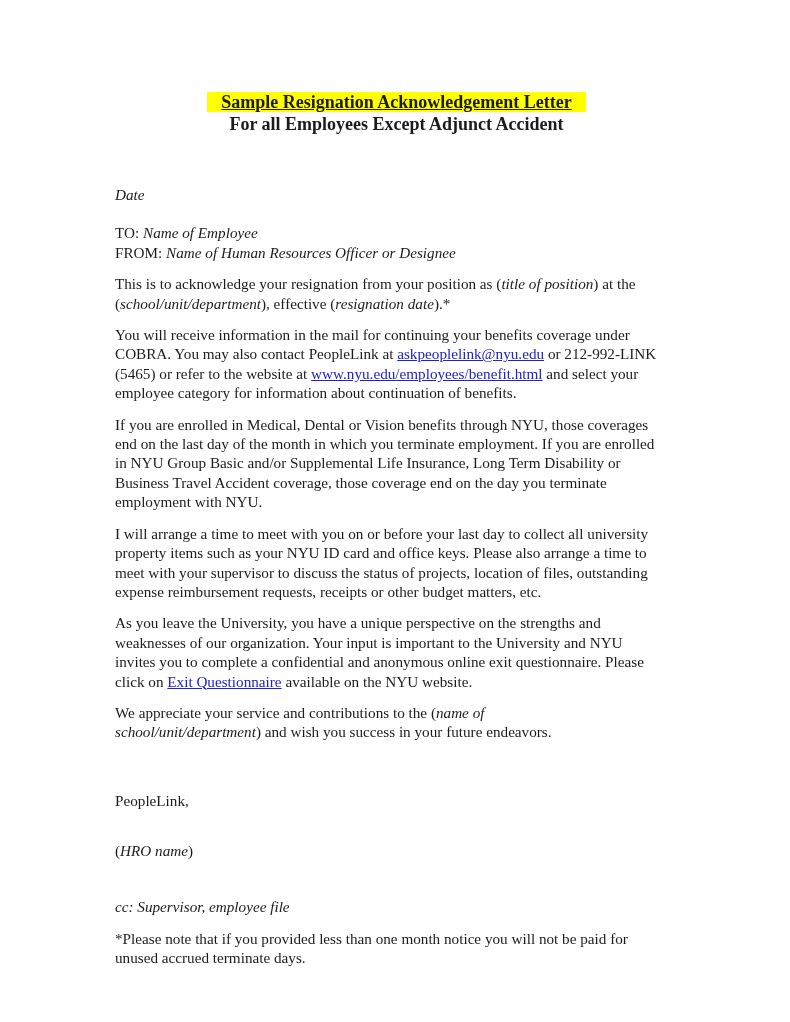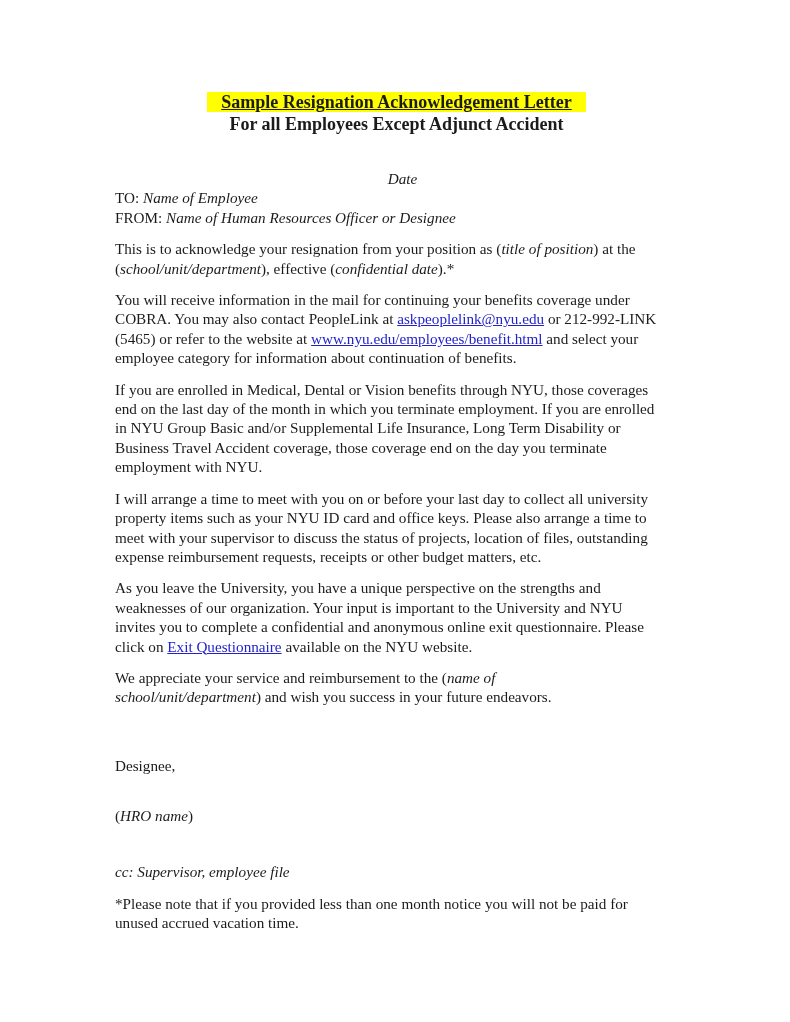--- a/index.html
+++ b/index.html
@@ -39,46 +39,46 @@
     font-size:15.2px;
     line-height:19.4px;
     width:575px;
   }
   .it{font-style:italic;}
   a.link{
     color:var(--link);
     text-decoration:underline;
     cursor:pointer;
   }
-  .m-date{margin-top:34px;text-align:center;}
-  .m-tofrom{}
+  .m-date{margin-top:50px;}
+  .m-tofrom{margin-top:19px;}
   .m-para{margin-top:12px;}
   .m-sincerely{margin-top:49px;}
   .m-hro{margin-top:31px;}
   .m-cc{margin-top:36px;}
   .m-note{margin-top:13px;}
 </style>
 </head>
 <body>
 
 <div class="page">
   <div class="content">
 
     <div class="title">
       <div><span class="hl">Sample Resignation Acknowledgement Letter</span></div>
       <div>For all Employees Except Adjunct Accident</div>
     </div>
 
     <p class="body-block m-date"><span class="it">Date</span></p>
     <p class="body-block m-tofrom"><span>TO: </span><span class="it">Name of Employee</span><br><span>FROM: </span><span class="it">Name of Human Resources Officer or Designee</span></p>
-    <p class="body-block m-para"><span>This is to acknowledge your resignation from your position as (</span><span class="it">title of position</span><span>) at the</span><br><span>(</span><span class="it">school/unit/department</span><span>), effective (</span><span class="it">confidential date</span><span>).*</span></p>
+    <p class="body-block m-para"><span>This is to acknowledge your resignation from your position as (</span><span class="it">title of position</span><span>) at the</span><br><span>(</span><span class="it">school/unit/department</span><span>), effective (</span><span class="it">resignation date</span><span>).*</span></p>
     <p class="body-block m-para"><span>You will receive information in the mail for continuing your benefits coverage under</span><br><span>COBRA. You may also contact PeopleLink at </span><a class="link" href="#">askpeoplelink@nyu.edu</a><span> or 212-992-LINK</span><br><span>(5465) or refer to the website at </span><a class="link" href="#">www.nyu.edu/employees/benefit.html</a><span> and select your</span><br><span>employee category for information about continuation of benefits.</span></p>
     <p class="body-block m-para"><span>If you are enrolled in Medical, Dental or Vision benefits through NYU, those coverages</span><br><span>end on the last day of the month in which you terminate employment. If you are enrolled</span><br><span>in NYU Group Basic and/or Supplemental Life Insurance, Long Term Disability or</span><br><span>Business Travel Accident coverage, those coverage end on the day you terminate</span><br><span>employment with NYU.</span></p>
     <p class="body-block m-para"><span>I will arrange a time to meet with you on or before your last day to collect all university</span><br><span>property items such as your NYU ID card and office keys. Please also arrange a time to</span><br><span>meet with your supervisor to discuss the status of projects, location of files, outstanding</span><br><span>expense reimbursement requests, receipts or other budget matters, etc.</span></p>
     <p class="body-block m-para"><span>As you leave the University, you have a unique perspective on the strengths and</span><br><span>weaknesses of our organization. Your input is important to the University and NYU</span><br><span>invites you to complete a confidential and anonymous online exit questionnaire. Please</span><br><span>click on </span><a class="link" href="#">Exit Questionnaire</a><span> available on the NYU website.</span></p>
-    <p class="body-block m-para"><span>We appreciate your service and reimbursement to the (</span><span class="it">name of</span><br><span class="it">school/unit/department</span><span>) and wish you success in your future endeavors.</span></p>
-    <p class="body-block m-sincerely"><span>Designee,</span></p>
+    <p class="body-block m-para"><span>We appreciate your service and contributions to the (</span><span class="it">name of</span><br><span class="it">school/unit/department</span><span>) and wish you success in your future endeavors.</span></p>
+    <p class="body-block m-sincerely"><span>PeopleLink,</span></p>
     <p class="body-block m-hro"><span>(</span><span class="it">HRO name</span><span>)</span></p>
     <p class="body-block m-cc"><span class="it">cc: Supervisor, employee file</span></p>
-    <p class="body-block m-note"><span>*Please note that if you provided less than one month notice you will not be paid for</span><br><span>unused accrued vacation time.</span></p>
+    <p class="body-block m-note"><span>*Please note that if you provided less than one month notice you will not be paid for</span><br><span>unused accrued terminate days.</span></p>
 
   </div>
 </div>
 
 </body></html>

